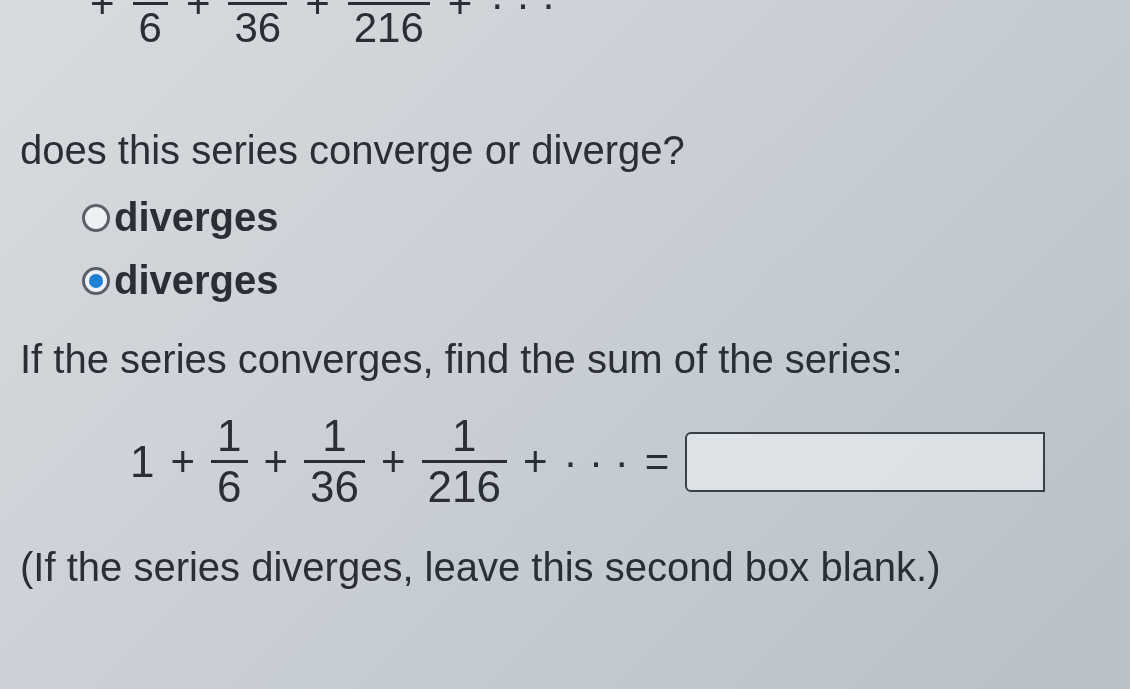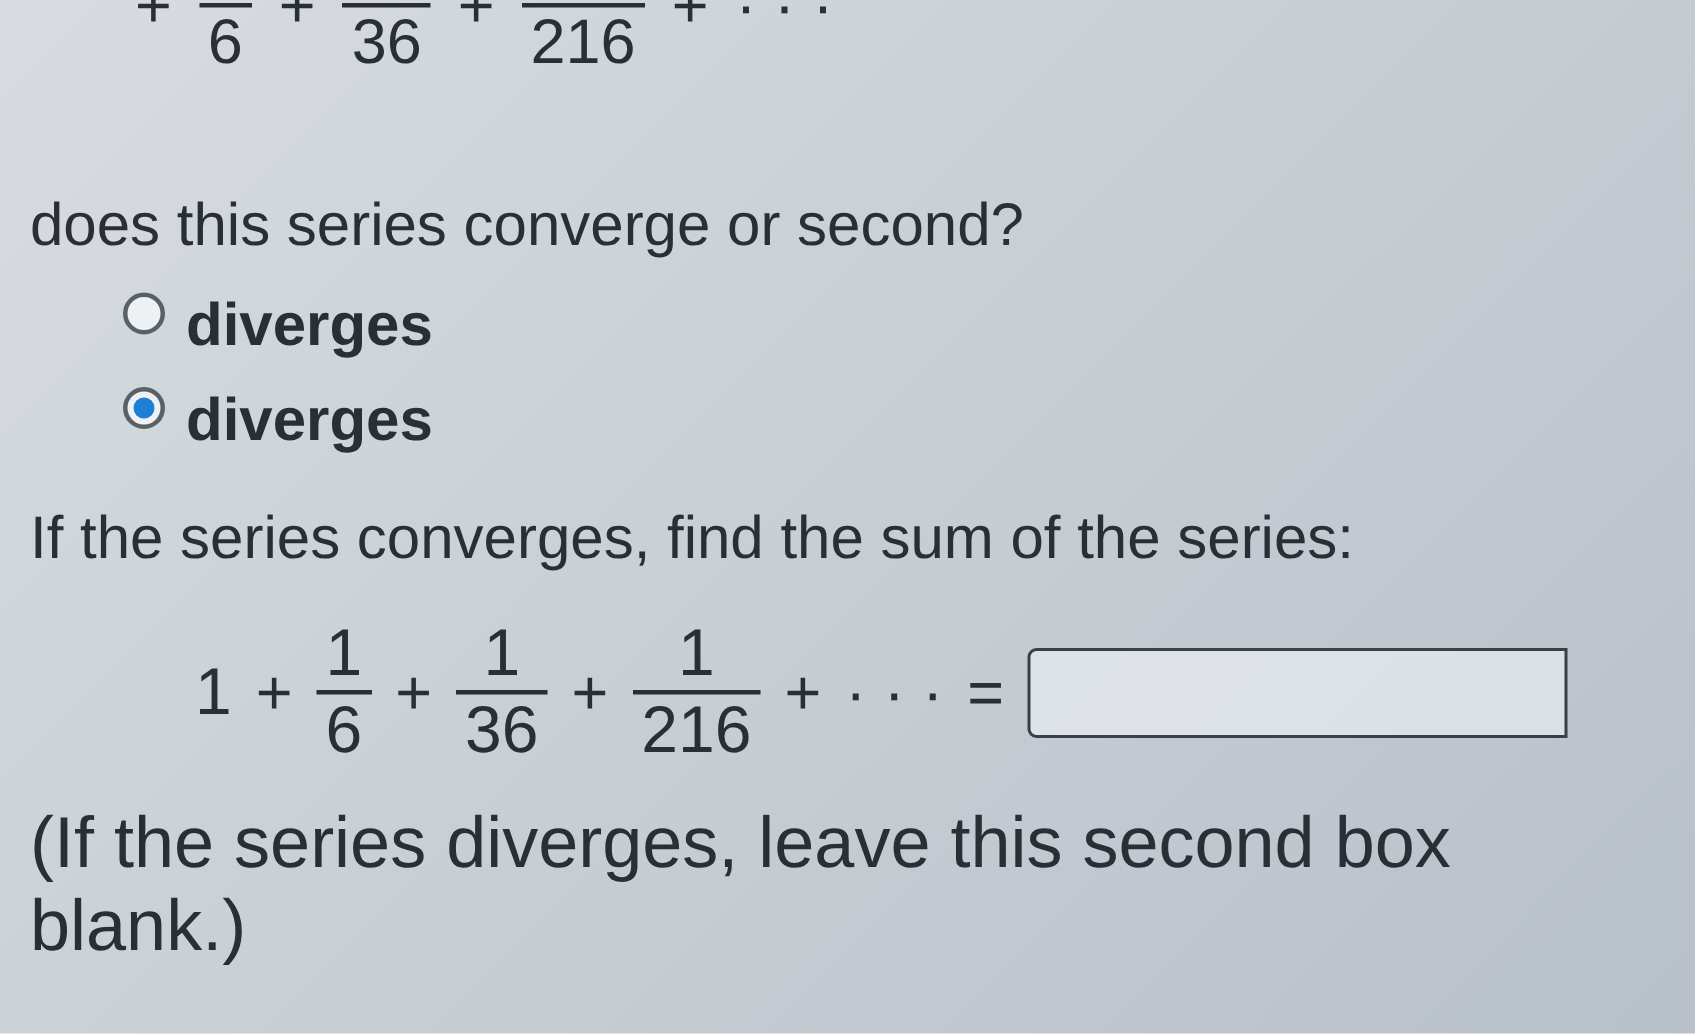--- a/index.html
+++ b/index.html
@@ -54,22 +54,22 @@
     margin-top: 68px;
     font-size: 40px;
     font-weight: 500;
   }
   .options {
     margin-top: 22px;
     margin-left: 62px;
   }
   .opt {
     display: flex;
-    align-items: flex-start;
-    gap: 14px;
+    align-items: center;
+    gap: 4px;
     margin-bottom: 18px;
   }
   .radio {
     width: 28px;
     height: 28px;
     border: 3px solid #5a6068;
     border-radius: 50%;
     display: inline-flex;
     align-items: center;
     justify-content: center;
@@ -101,22 +101,22 @@
   .equation-row .frac { font-size: 44px; }
   .answer-box {
     border: 2px solid #3a4048;
     background: rgba(240,243,246,0.6);
     height: 60px;
     width: 360px;
     border-top-left-radius: 6px;
     border-bottom-left-radius: 6px;
   }
   .note {
-    margin-top: 26px;
-    font-size: 48px;
+    margin-top: 36px;
+    font-size: 40px;
     font-weight: 500;
   }
 </style>
 </head>
 <body>
 
 <div class="page">
 
   <div class="top-cut">
     <div class="series-top">
@@ -136,21 +136,21 @@
       <span class="frac">
         <span class="num">&nbsp;</span>
         <span class="bar"></span>
         <span class="den">216</span>
       </span>
       <span class="op">+</span>
       <span class="op">· · ·</span>
     </div>
   </div>
 
-  <div class="question-line">does this series converge or second?</div>
+  <div class="question-line">does this series converge or diverge?</div>
 
   <div class="options">
     <div class="opt">
       <span class="radio"></span>
       <span class="opt-label">diverges</span>
     </div>
     <div class="opt">
       <span class="radio selected">
           <span class="dot"></span>
         </span>

